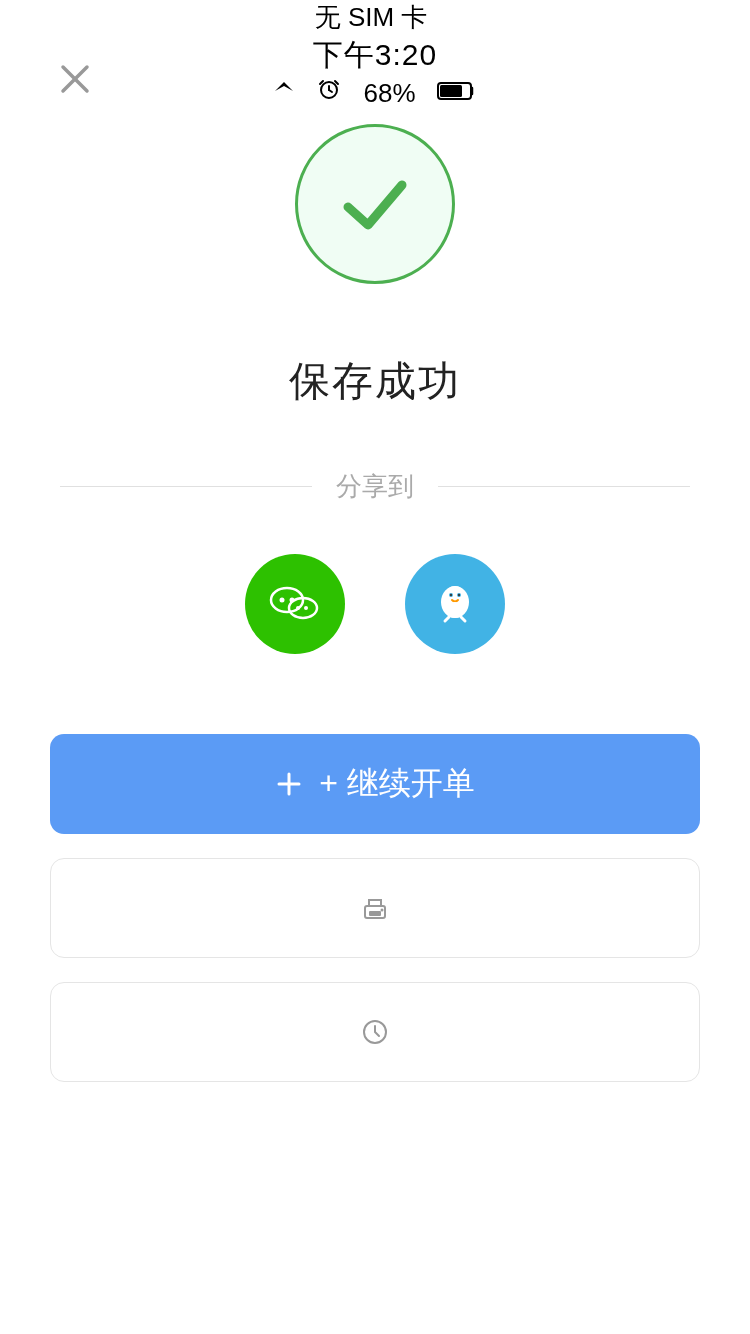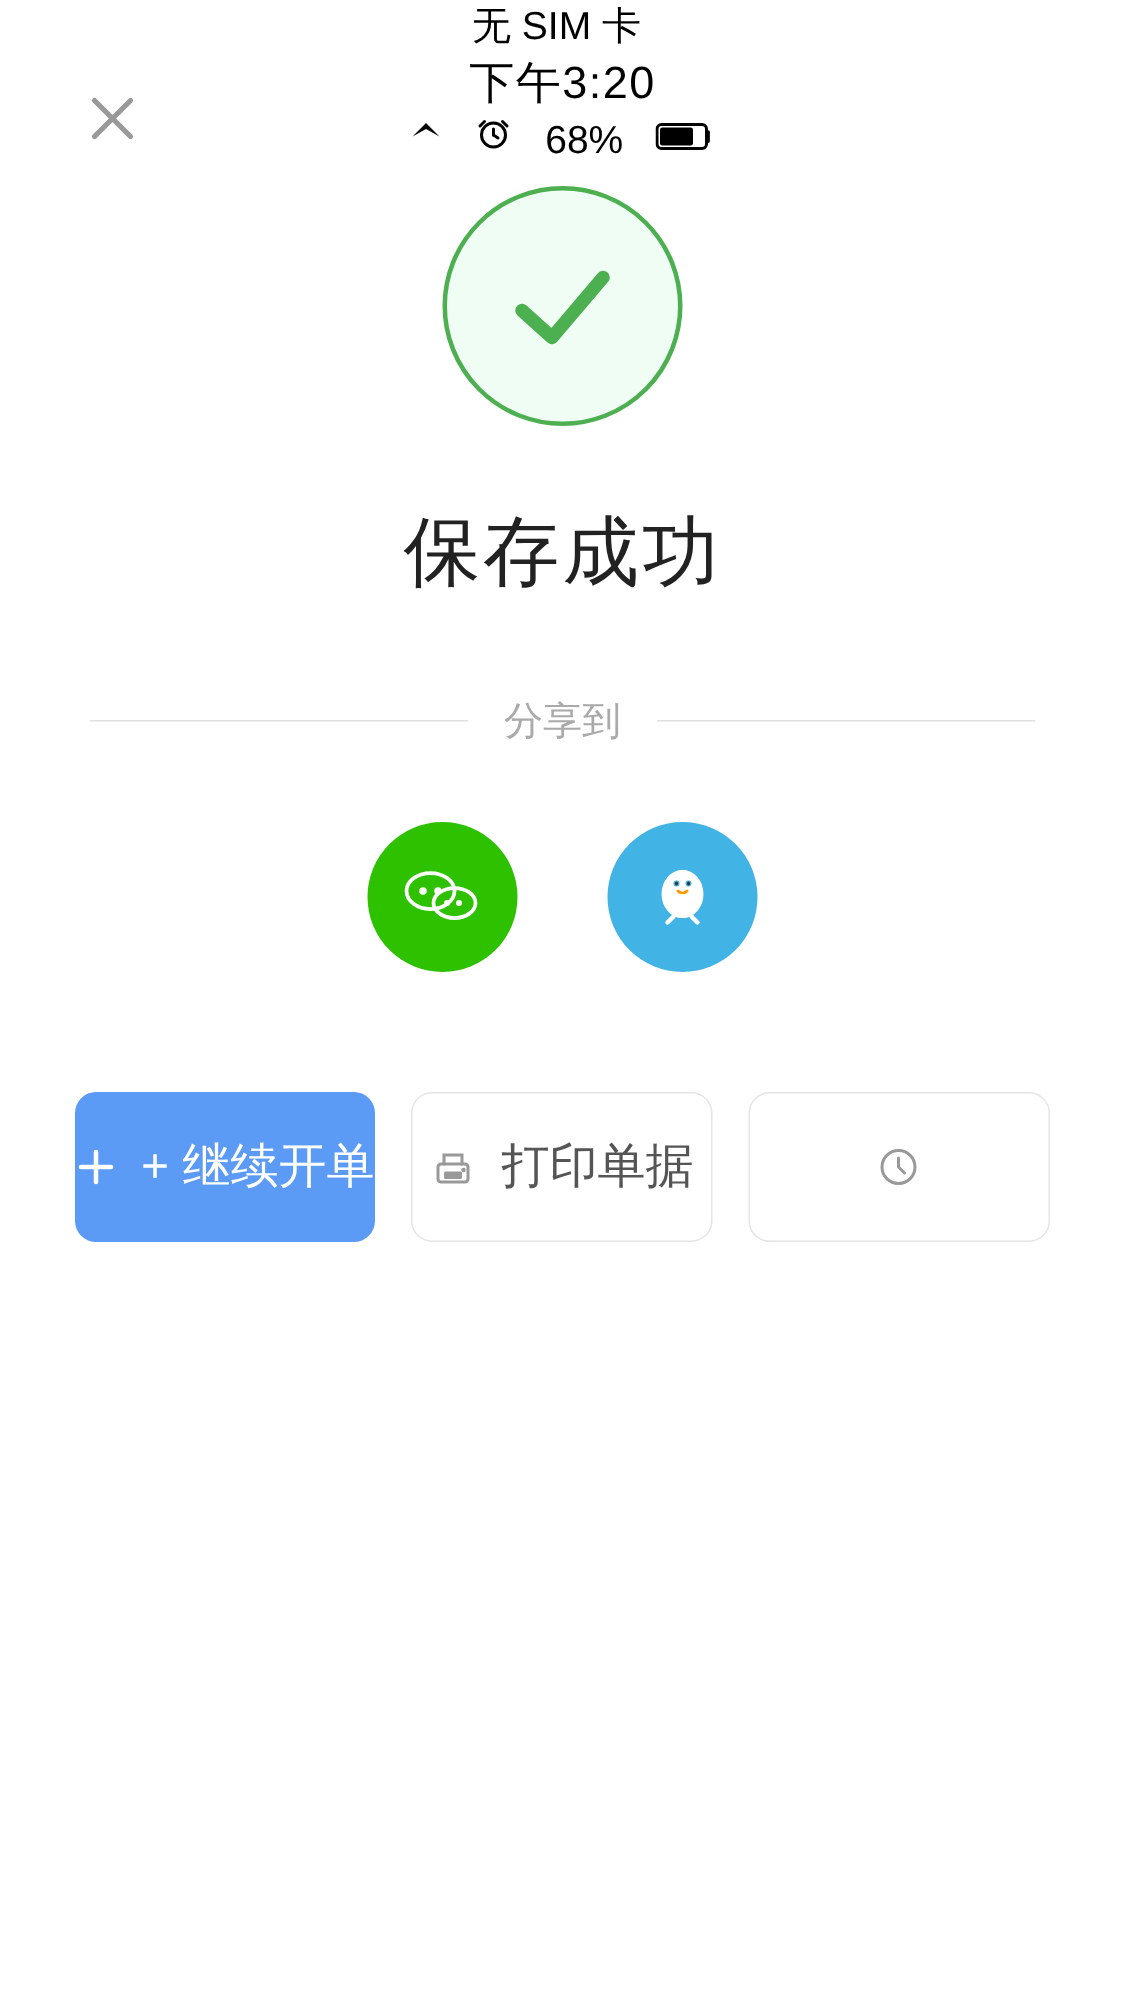--- a/index.html
+++ b/index.html
@@ -84,25 +84,26 @@
       justify-content: center;
       margin-bottom: 50px;
     }
     .success-circle svg {
       width: 90px;
       height: 90px;
     }
 
     
     .success-title {
-      font-size: 51px;
+      font-size: 41px;
       font-weight: 500;
       color: #222;
       margin-bottom: 60px;
       letter-spacing: 2px;
+      margin-top: 20px;
     }
 
     
     .share-divider {
       width: 100%;
       display: flex;
       align-items: center;
       padding: 0 60px;
       margin-bottom: 50px;
     }
@@ -137,21 +138,21 @@
       outline: none;
     }
     .wechat-btn { background: #2DC100; }
     .qq-btn { background: #41B3E5; }
 
     
     .action-buttons {
       width: 100%;
       padding: 0 50px;
       display: flex;
-      flex-direction: row;
+      flex-direction: column;
       gap: 24px;
     }
     .action-btn {
       width: 100%;
       height: 100px;
       border-radius: 14px;
       display: flex;
       align-items: center;
       justify-content: center;
       gap: 16px;
@@ -286,21 +287,20 @@
 
     <button class="action-btn secondary">
       <span class="btn-icon">
         <svg width="32" height="32" viewBox="0 0 32 32" fill="none">
           <rect x="6" y="14" width="20" height="12" rx="2" stroke="#999" stroke-width="2" fill="none"></rect>
           <path d="M10 14V8h12v6" stroke="#999" stroke-width="2" stroke-linecap="round" fill="none"></path>
           <rect x="10" y="19" width="12" height="5" rx="1" fill="#999"></rect>
           <circle cx="23" cy="18" r="1.5" fill="#999"></circle>
         </svg>
       </span>
-      <span>打印单据</span>
     </button>
 
     <button class="action-btn secondary">
       <span class="btn-icon">
         <svg width="32" height="32" viewBox="0 0 32 32" fill="none">
           <circle cx="16" cy="16" r="11" stroke="#999" stroke-width="2" fill="none"></circle>
           <polyline points="16,10 16,16 20,20" stroke="#999" stroke-width="2" stroke-linecap="round" stroke-linejoin="round"></polyline>
         </svg>
       </span>
     </button>

